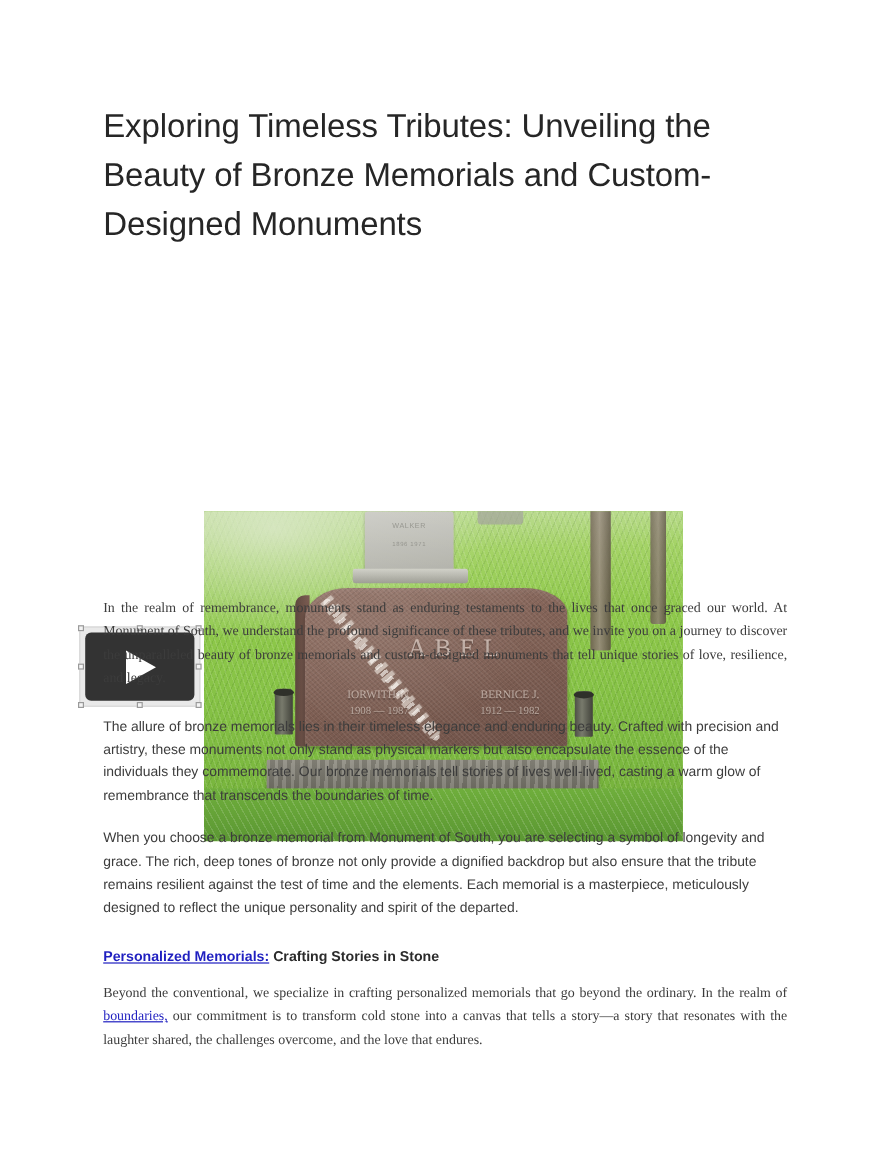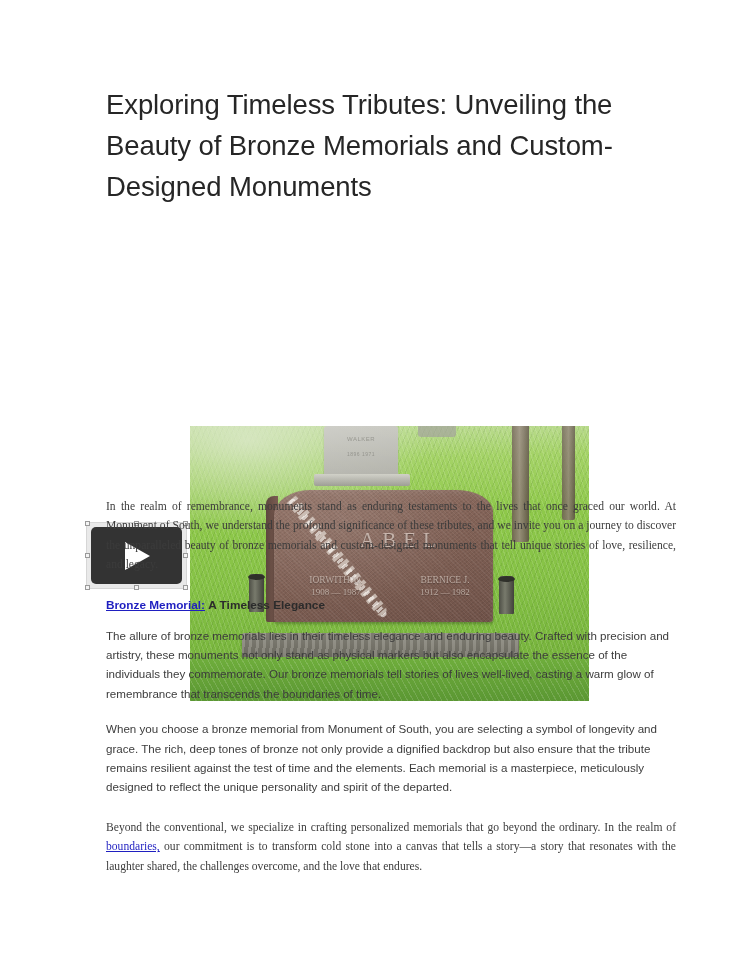--- a/index.html
+++ b/index.html
@@ -16,21 +16,20 @@
     color: #3b3b3b;
     -webkit-font-smoothing: antialiased;
   }
 
   .page {
     position: absolute;
     left: 0; top: 0;
     width: 614px;
     height: 960px;
     background: #ffffff;
-    margin-left: 20px;
   }
 
   
   .doc-title {
     position: absolute;
     left: 86px;
     top: 84px;
     width: 578px;
     font-family: "Liberation Sans", sans-serif;
     font-size: 27.5px;
@@ -411,28 +410,28 @@
       <div class="veil"></div>
     </div>
   </div>
 
   <div class="body-col">
 
     <p class="para justify">In the realm of remembrance, monuments stand as enduring testaments to the lives that once graced our world. At Monument of South, we understand the profound significance of these tributes, and we invite you on a journey to discover the unparalleled beauty of bronze memorials and custom-designed monuments that tell unique stories of love, resilience, and legacy.</p>
 
     <div class="gap-a"></div>
 
+
+    <p class="para">The allure of bronze memorials lies in their timeless elegance and enduring beauty. Crafted with precision and artistry, these monuments not only stand as physical markers but also encapsulate the essence of the individuals they commemorate.  Our bronze memorials tell stories of lives well-lived, casting a warm glow of remembrance that transcends the boundaries of time.</p>
+
+    <p class="para">When you choose a bronze memorial from Monument of South, you are selecting a symbol of longevity and grace. The rich, deep tones of bronze not only provide a dignified backdrop but also ensure that the tribute remains resilient against the test of time and the elements. Each memorial is a masterpiece, meticulously designed to reflect the unique personality and spirit of the departed.</p>
+
+    <div class="gap-a"></div>
+
     <h2 class="sub">
-      <span class="lnk">Bronze Memorial:</span><span> </span><span class="strong">A Timeless Elegance</span>
+      <span class="lnk">Personalized Memorials:</span><span> </span><span class="strong">Crafting Stories in Stone</span>
     </h2>
 
-    <p class="para">The allure of bronze memorials lies in their timeless elegance and enduring beauty. Crafted with precision and artistry, these monuments not only stand as physical markers but also encapsulate the essence of the individuals they commemorate.  Our bronze memorials tell stories of lives well-lived, casting a warm glow of remembrance that transcends the boundaries of time.</p>
-
-    <p class="para">When you choose a bronze memorial from Monument of South, you are selecting a symbol of longevity and grace. The rich, deep tones of bronze not only provide a dignified backdrop but also ensure that the tribute remains resilient against the test of time and the elements. Each memorial is a masterpiece, meticulously designed to reflect the unique personality and spirit of the departed.</p>
-
-    <div class="gap-a"></div>
-
-
     <p class="para justify"><span>Beyond the conventional, we specialize in crafting personalized memorials that go beyond the ordinary. In the realm of </span><a class="inline-link">boundaries,</a><span> our commitment is to transform cold stone into a canvas that tells a story—a story that resonates with the laughter shared, the challenges overcome, and the love that endures.</span></p>
 
   </div>
 
 </div>
 
 </body></html>

